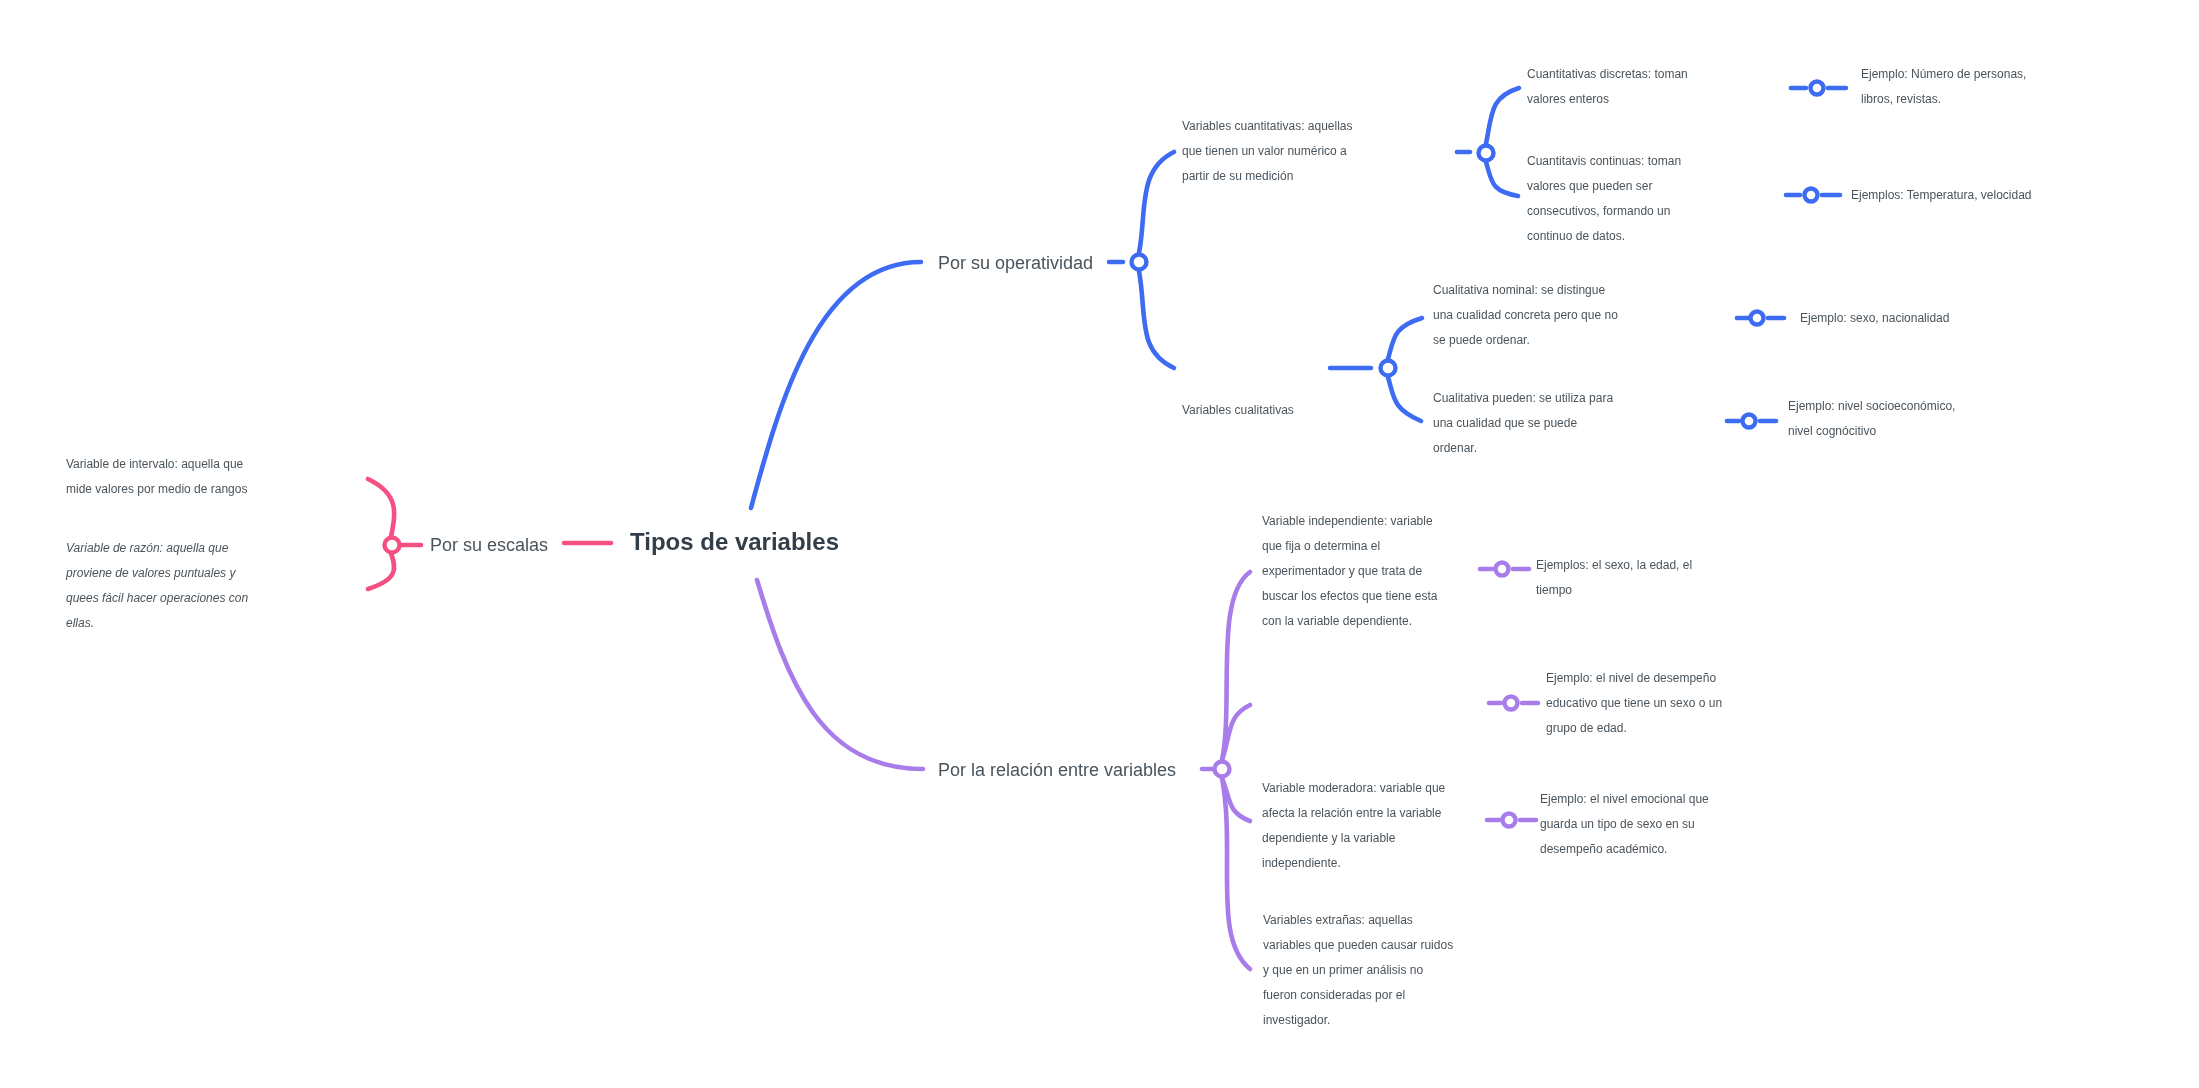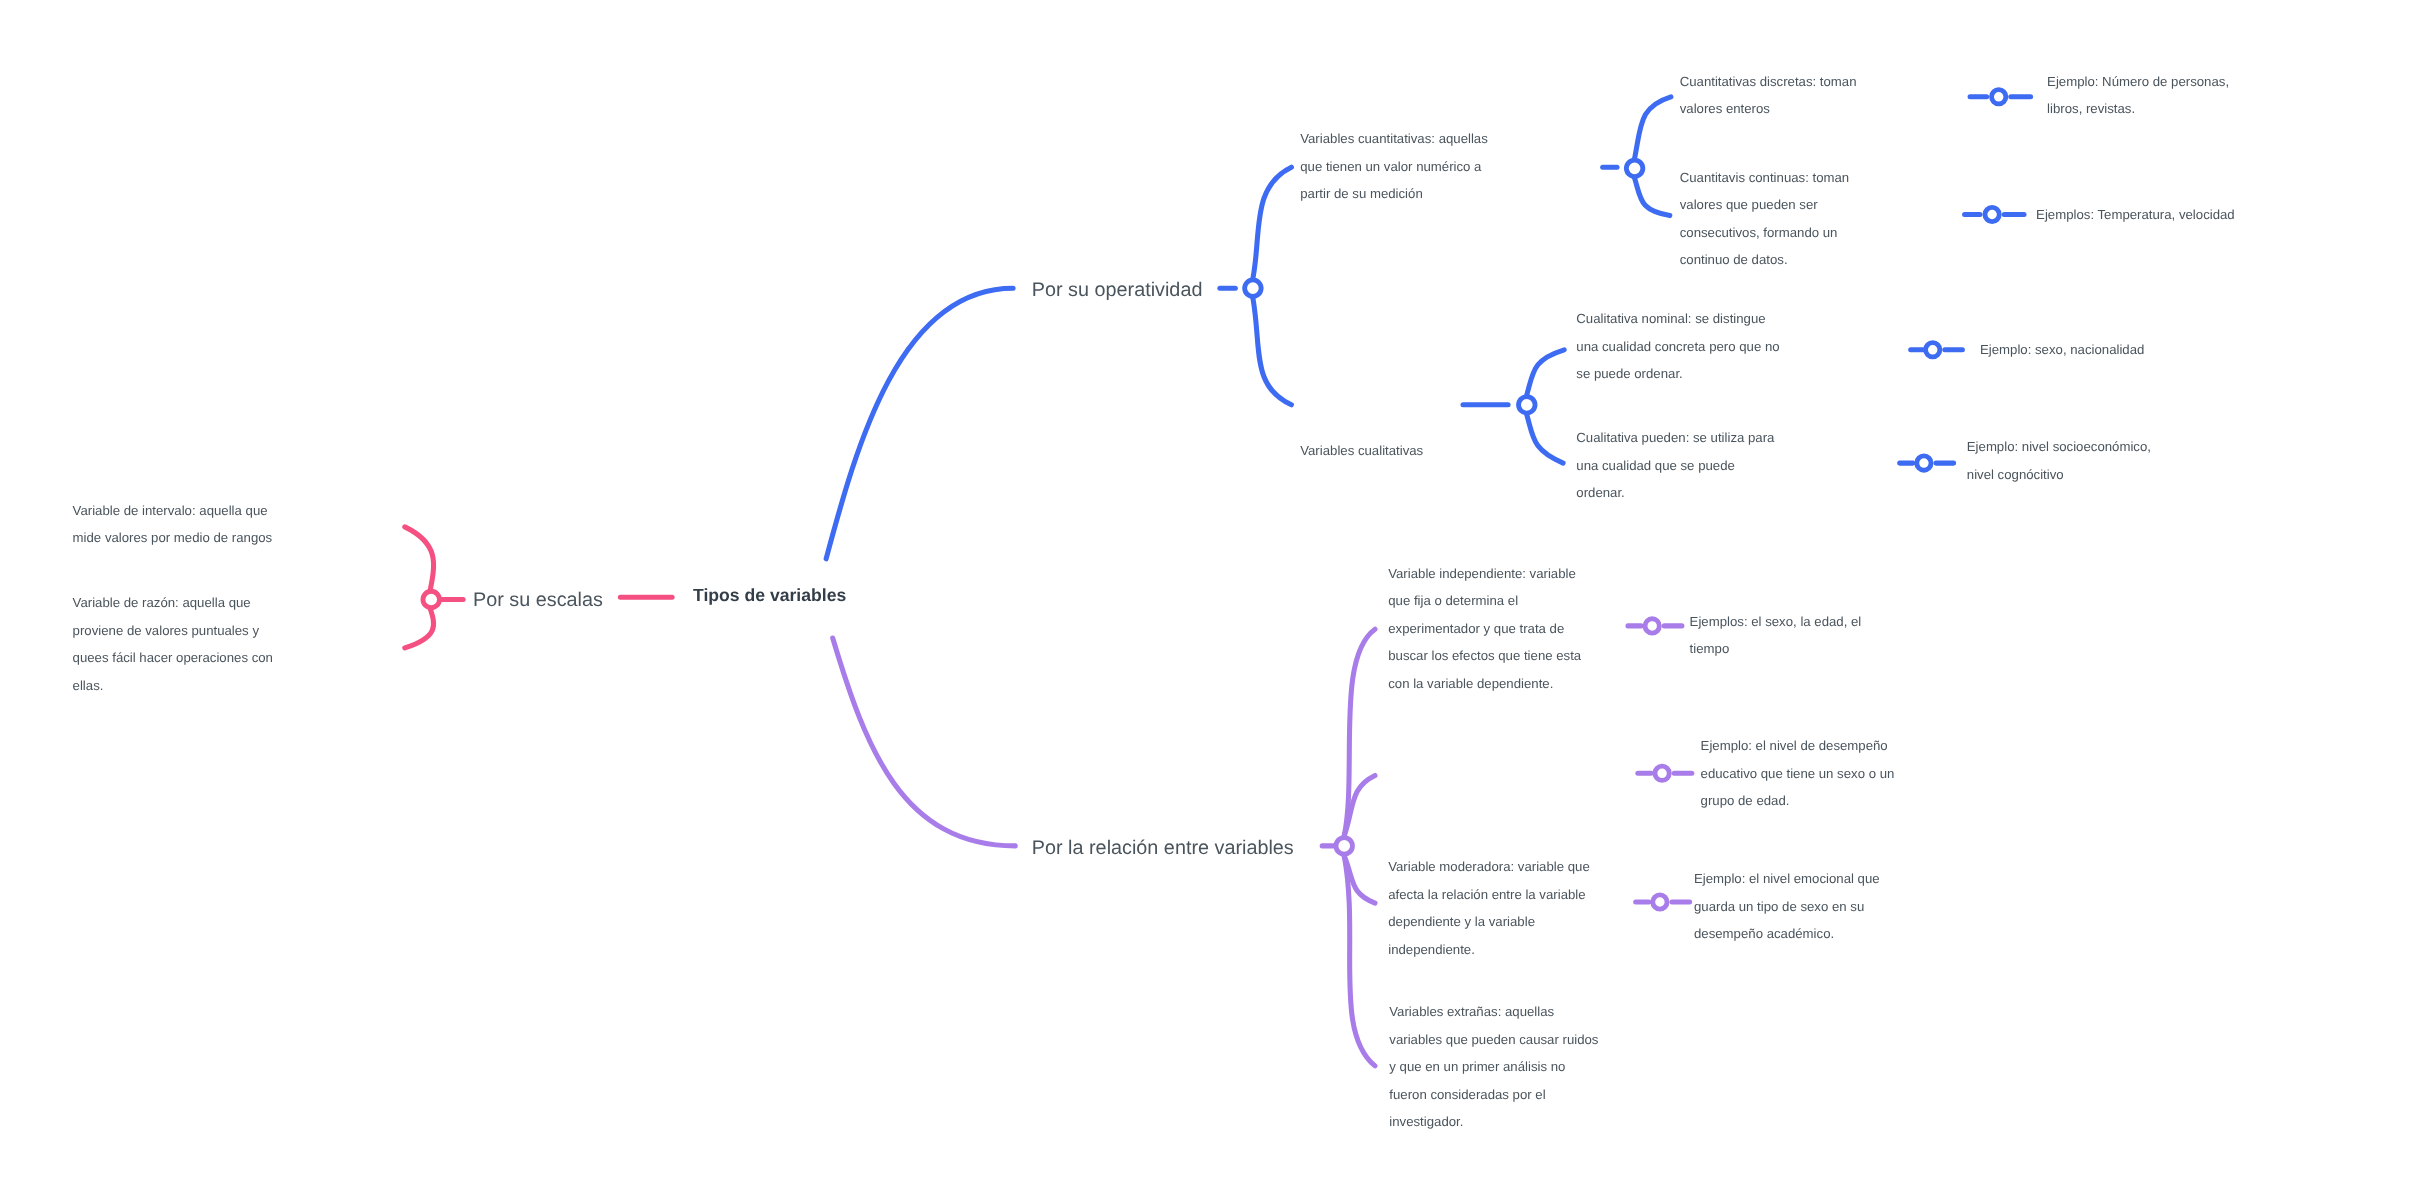--- a/index.html
+++ b/index.html
@@ -28,21 +28,21 @@
   }
   .branch-label{
     position:absolute;
     font-size:18px;
     line-height:25px;
     color:var(--text-color);
     white-space:nowrap;
   }
   .root-title{
     position:absolute;
-    font-size:16px;
+    font-size:24px;
     line-height:30px;
     font-weight:bold;
     color:var(--title-color);
     white-space:nowrap;
   }
 </style>
 </head>
 <body style="--text-color: #4a545c; --title-color: #333e48; --canvas-bg: #ffffff;">
 
 <div class="canvas">
@@ -112,21 +112,21 @@
       <circle cx="1509" cy="820" r="6.5" fill="#fff"></circle>
       <path d="M 1520 820 H 1536"></path>
     </g>
   </svg>
 
   <div class="root-title" style="left:630px;top:527px;">Tipos de variables</div>
 
   <div class="branch-label" style="left:430px;top:533px;">Por su escalas</div>
   <div class="node-text" style="left:66px;top:452px;">Variable de intervalo: aquella que
 mide valores por medio de rangos</div>
-  <div class="node-text" style="left:66px;top:536px;">Variable de razón: aquella que
+  <div class="node-text" style="left:66px;top:536px;font-style:italic;">Variable de razón: aquella que
 proviene de valores puntuales y
 quees fácil hacer operaciones con
 ellas.</div>
 
   <div class="branch-label" style="left:938px;top:251px;">Por su operatividad</div>
   <div class="node-text" style="left:1182px;top:114px;">Variables cuantitativas: aquellas
 que tienen un valor numérico a
 partir de su medición</div>
   <div class="node-text" style="left:1527px;top:62px;">Cuantitativas discretas: toman
 valores enteros</div>

